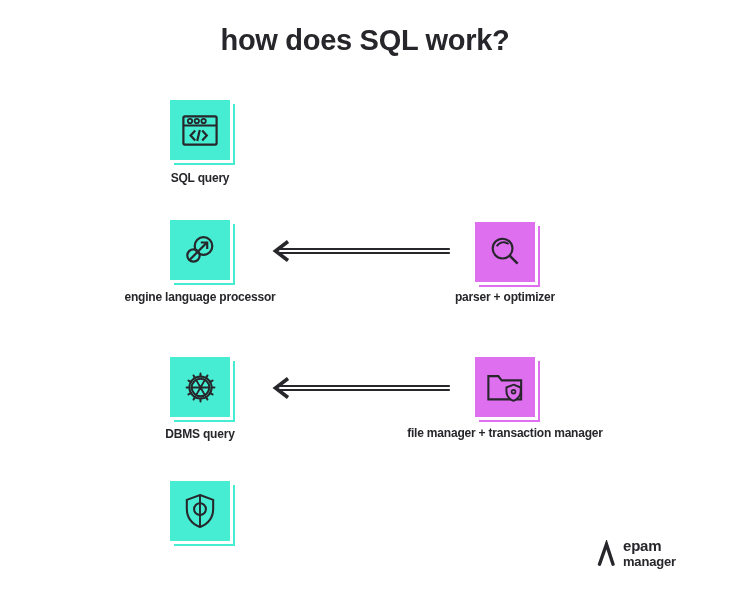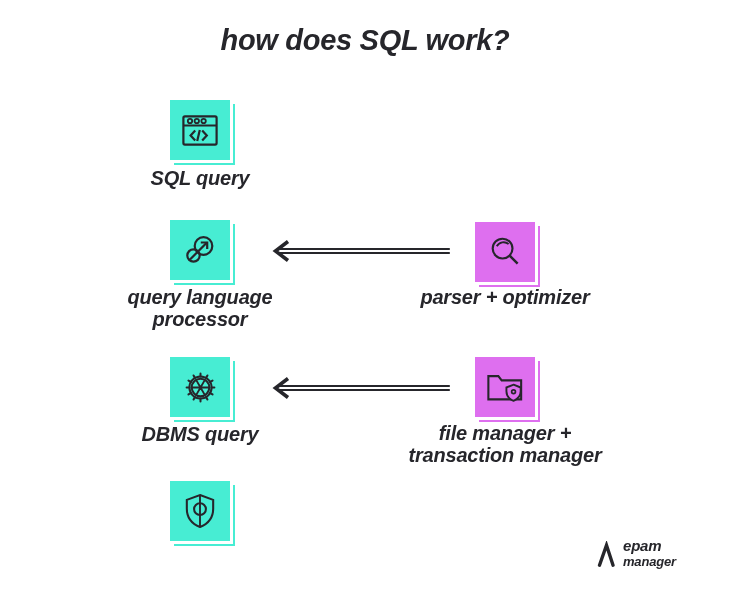--- a/index.html
+++ b/index.html
@@ -5,45 +5,44 @@
   :root{
     --teal:#47EDD3; --purple:#DE6FEF; --ink:#26262B; --background:#FFFFFF;
   }
   *{margin:0;padding:0;box-sizing:border-box;}
   html,body{background:var(--background);}
   .canvas{
     position:relative;width:730px;height:614px;overflow:hidden;
     background:var(--background);
     font-family:"Liberation Sans","DejaVu Sans",sans-serif;
     color:var(--ink);
-    font-style:italic;
   }
   .title{
     position:absolute;left:0;right:0;top:24px;text-align:center;
     font-size:29px;font-weight:800;letter-spacing:-0.3px;color:var(--ink);
   }
   .node{
     position:absolute;width:60px;height:60px;
     display:flex;align-items:center;justify-content:center;
   }
   .node.teal{background:var(--teal);color:var(--teal);}
   .node.purple{background:var(--purple);color:var(--purple);}
   
   .node::after{
     content:"";position:absolute;top:4px;left:4px;right:-5px;bottom:-5px;
     border-right:2px solid currentColor;border-bottom:2px solid currentColor;
   }
   .icon{color:var(--ink);display:block;}
   .label{
-    position:absolute;text-align:center;font-size:20px;font-weight:700;
+    position:absolute;text-align:center;font-size:12px;font-weight:700;
     line-height:22px;color:var(--ink);letter-spacing:-0.2px;
   }
   .arrow{position:absolute;color:var(--ink);display:block;}
   .logo{
-    position:absolute;left:596px;top:538px;display:flex;align-items:flex-end;gap:6px;
+    position:absolute;left:596px;top:538px;display:flex;align-items:center;gap:6px;
     color:var(--ink);
   }
   .logo-text{display:flex;flex-direction:column;}
   .logo-line1{font-size:15px;font-weight:700;line-height:16px;letter-spacing:-0.2px;}
   .logo-line2{font-size:13px;font-weight:700;line-height:15px;letter-spacing:-0.2px;}
   
   #n-sql{left:170px;top:100px;}
   #n-qlp{left:170px;top:220px;}
   #n-dbms{left:170px;top:357px;}
   #n-phys{left:170px;top:481px;}
@@ -127,21 +126,21 @@
     <path d="M8 11 H178" stroke-width="2.2" stroke-linecap="round"></path>
     <path d="M8 15 H178" stroke-width="2.2" stroke-linecap="round"></path>
   </svg>
   <svg class="arrow" id="a-file" width="182" height="26" viewBox="0 0 182 26" fill="none" stroke="currentColor">
     <path d="M17 3.5 L4.5 13 L17 22.5" stroke-width="3.6"></path>
     <path d="M8 11 H178" stroke-width="2.2" stroke-linecap="round"></path>
     <path d="M8 15 H178" stroke-width="2.2" stroke-linecap="round"></path>
   </svg>
 
   <div class="label" id="l-sql">SQL query</div>
-  <div class="label" id="l-qlp">query language processor</div>
+  <div class="label" id="l-qlp">engine language processor</div>
   <div class="label" id="l-dbms">DBMS query</div>
   <div class="label" id="l-file">file manager + transaction manager</div>
   <div class="label" id="l-parser">parser + optimizer</div>
 
   <div class="logo">
     <svg width="21" height="28" viewBox="0 0 22 30" fill="none" stroke="currentColor" stroke-width="3.6" stroke-linecap="round">
       <path d="M3.5 26 L11 4.5 L18 26"></path>
     </svg>
     <div class="logo-text">
       <span class="logo-line1">epam</span>

